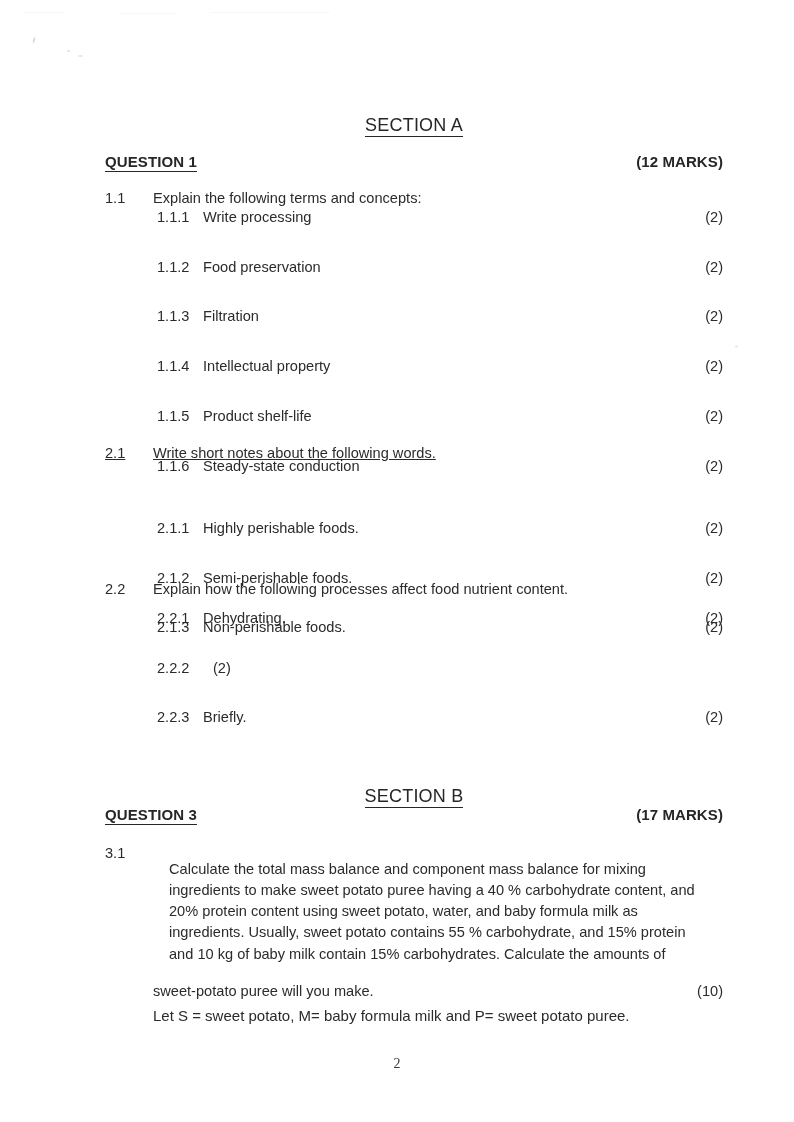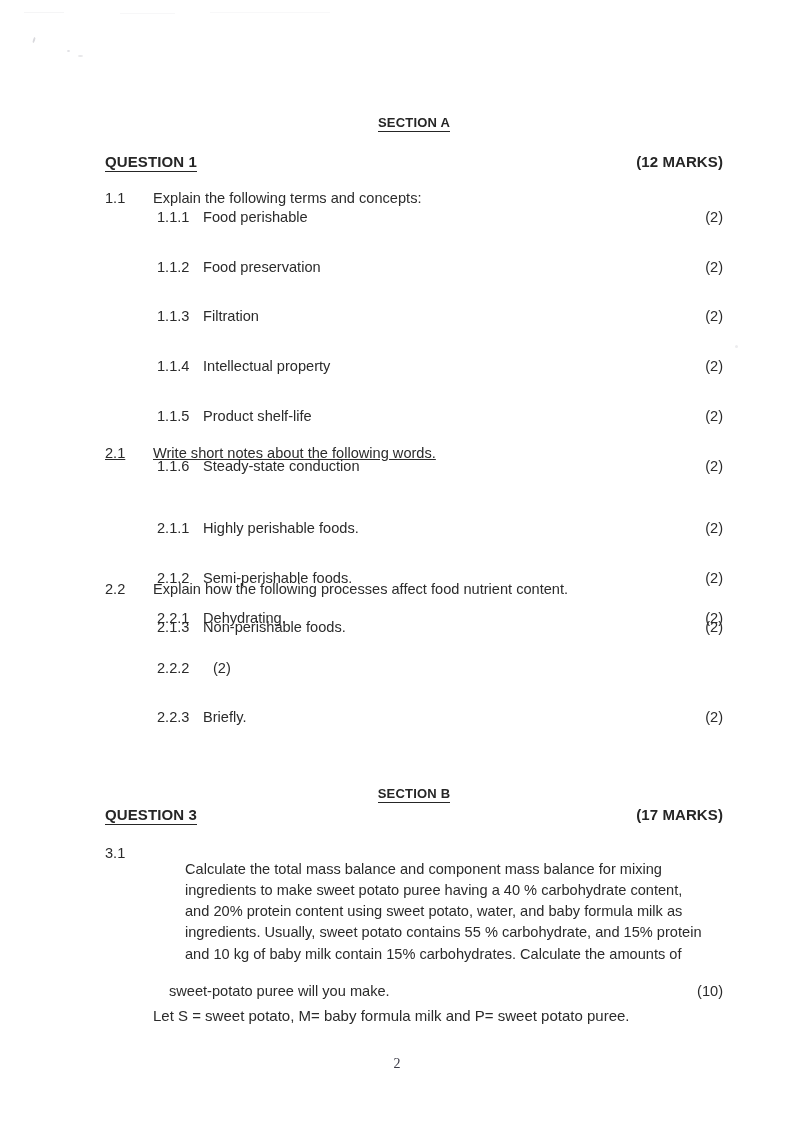--- a/index.html
+++ b/index.html
@@ -46,22 +46,22 @@
   .content {
     position: absolute;
     left: 105px;
     top: 0;
     width: 618px;   
   }
 
   
   .section-heading {
     text-align: center;
-    font-size: 13px;
-    font-weight: bold;
+    font-size: 18px;
+    font-weight: normal;
     letter-spacing: 0.2px;
     color: #262626;
   }
   .section-heading span {
     border-bottom: 1.6px solid #262626;
     padding-bottom: 1px;
   }
 
   
   .question-head {
@@ -115,21 +115,20 @@
     font-size: 15px;
     line-height: 1.42;
     margin-top: 20px;
   }
 
   .para-flow {
     display: flex;
     align-items: flex-start;
     font-size: 14.6px;
     line-height: 1.45;
-    gap: 16px;
   }
   .para-flow .num { flex: 0 0 48px; }
   .para-flow .body { flex: 1 1 auto; }
   .para-flow .body p { margin: 16px; }
   .para-flow .body .tail {
     display: flex;
     justify-content: space-between;
     align-items: baseline;
   }
 
@@ -187,21 +186,21 @@
   <div class="content pos-q1intro">
     <div class="item lvl1">
       <span class="num">1.1</span>
       <span class="body">Explain the following terms and concepts:</span>
     </div>
   </div>
 
   <div class="content pos-q1list">
     <div class="item lvl2">
       <span class="num">1.1.1</span>
-      <span class="body">Food perishable</span>
+      <span class="body">Write processing</span>
       <span class="marks">(2)</span>
     </div>
     <div class="row-gap"></div>
     <div class="item lvl2">
       <span class="num">1.1.2</span>
       <span class="body">Food preservation</span>
       <span class="marks">(2)</span>
     </div>
     <div class="row-gap"></div>
     <div class="item lvl2">

